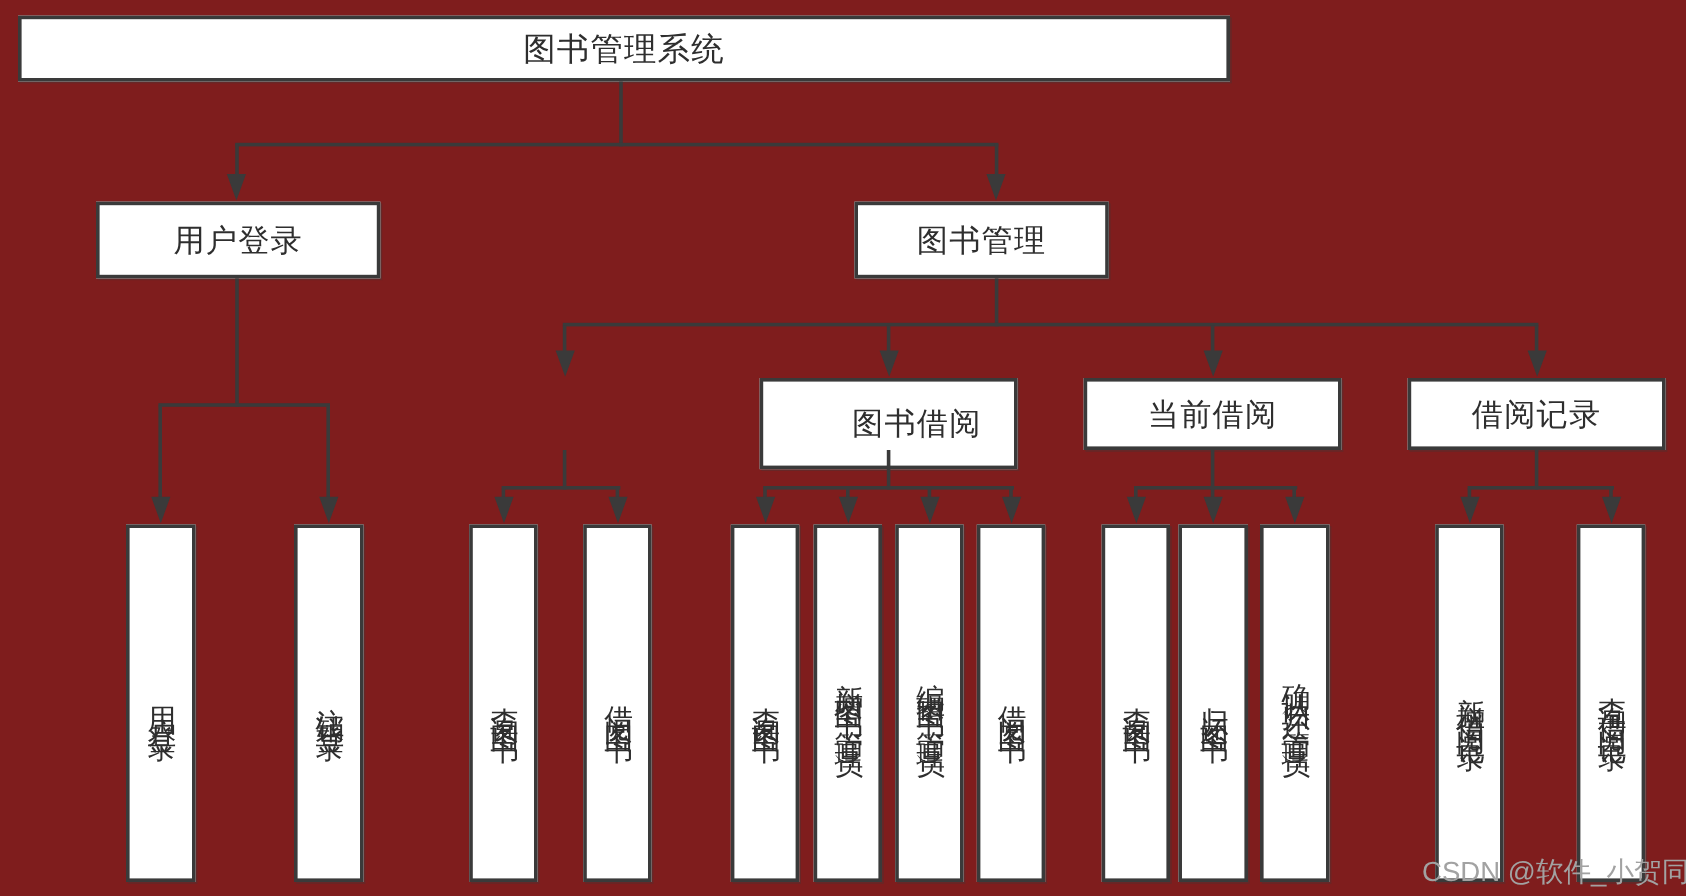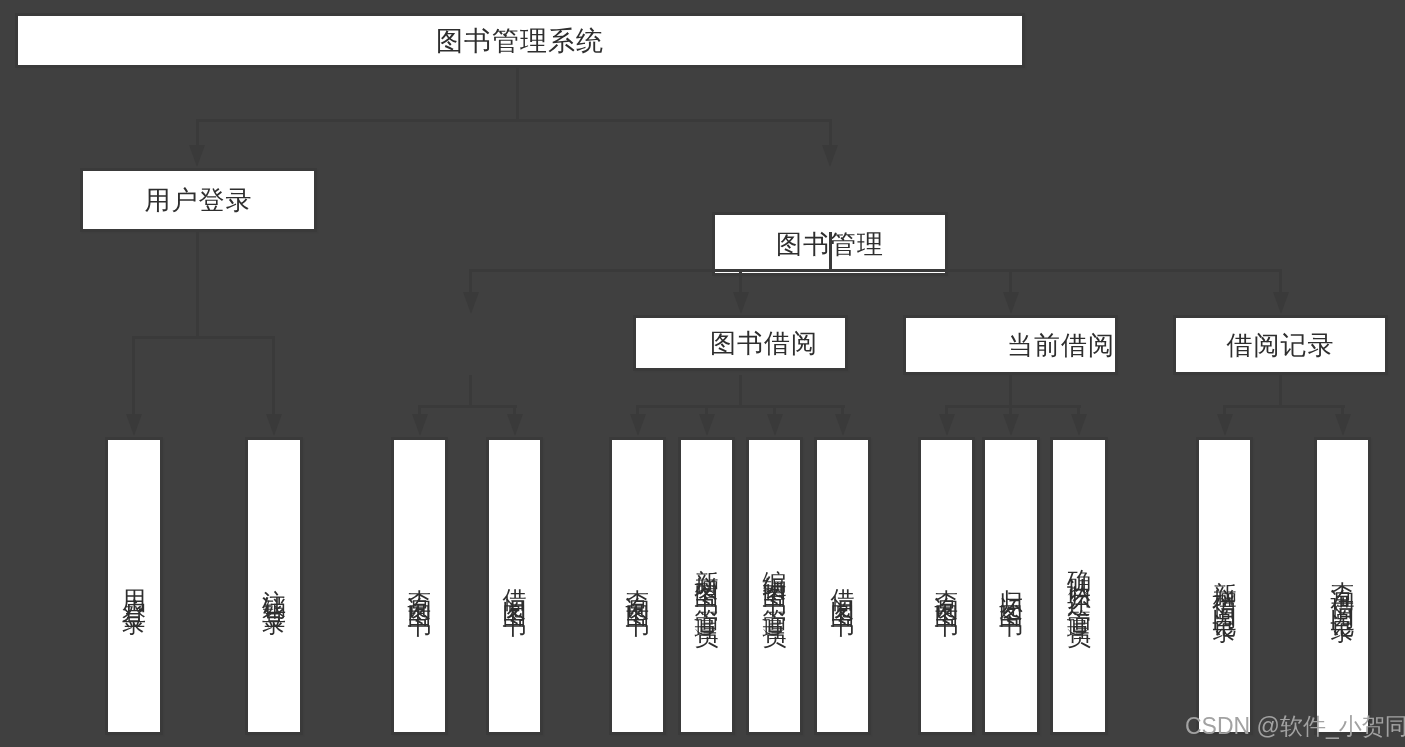--- a/index.html
+++ b/index.html
@@ -4,21 +4,21 @@
 <style>
   :root{
     --line:#3a3a3a;
     --text:#2e2e2e;
     --wm:#a2a2a2;
   }
   html,body{margin:0;padding:0;background:#ffffff;}
   #stage{
     position:relative;
     width:1405px;height:747px;
-    background:#404040;
+    background:#7f1d1d;
     font-family:"Liberation Sans","DejaVu Sans",sans-serif;
     overflow:hidden;
   }
   .box{
     position:absolute;
     box-sizing:border-box;
     border:3px solid var(--line);
     background:#ffffff;
     display:flex;align-items:center;justify-content:center;
     color:var(--text);
@@ -60,30 +60,30 @@
 <div id="stage">
 
   <div class="box h1" style="left:15px;top:13px;width:1010px;height:55px;">
     <span>图书管理系统</span>
   </div>
 
   <div class="box h2" style="left:80px;top:168px;width:237px;height:64px;">
     <span>用户登录</span>
   </div>
 
-  <div class="box h2" style="left:712px;top:168px;width:236px;height:64px;margin-top:44px;">
+  <div class="box h2" style="left:712px;top:168px;width:212px;height:64px;">
     <span>图书管理</span>
   </div>
 
 
-  <div class="box h2" style="left:633px;top:315px;width:215px;height:56px;padding-left:47px;">
+  <div class="box h2" style="left:633px;top:315px;width:215px;height:76px;padding-left:47px;">
     <span>图书借阅</span>
   </div>
 
-  <div class="box h2" style="left:903px;top:315px;width:215px;height:60px;justify-content:flex-end;">
+  <div class="box h2" style="left:903px;top:315px;width:215px;height:60px;">
     <span>当前借阅</span>
   </div>
 
   <div class="box h2" style="left:1173px;top:315px;width:215px;height:60px;">
     <span>借阅记录</span>
   </div>
 
   <div class="box leaf" style="left:105px;top:437px;width:58px;height:298px;">
     <span class="vtext">用户登录</span>
   </div>

